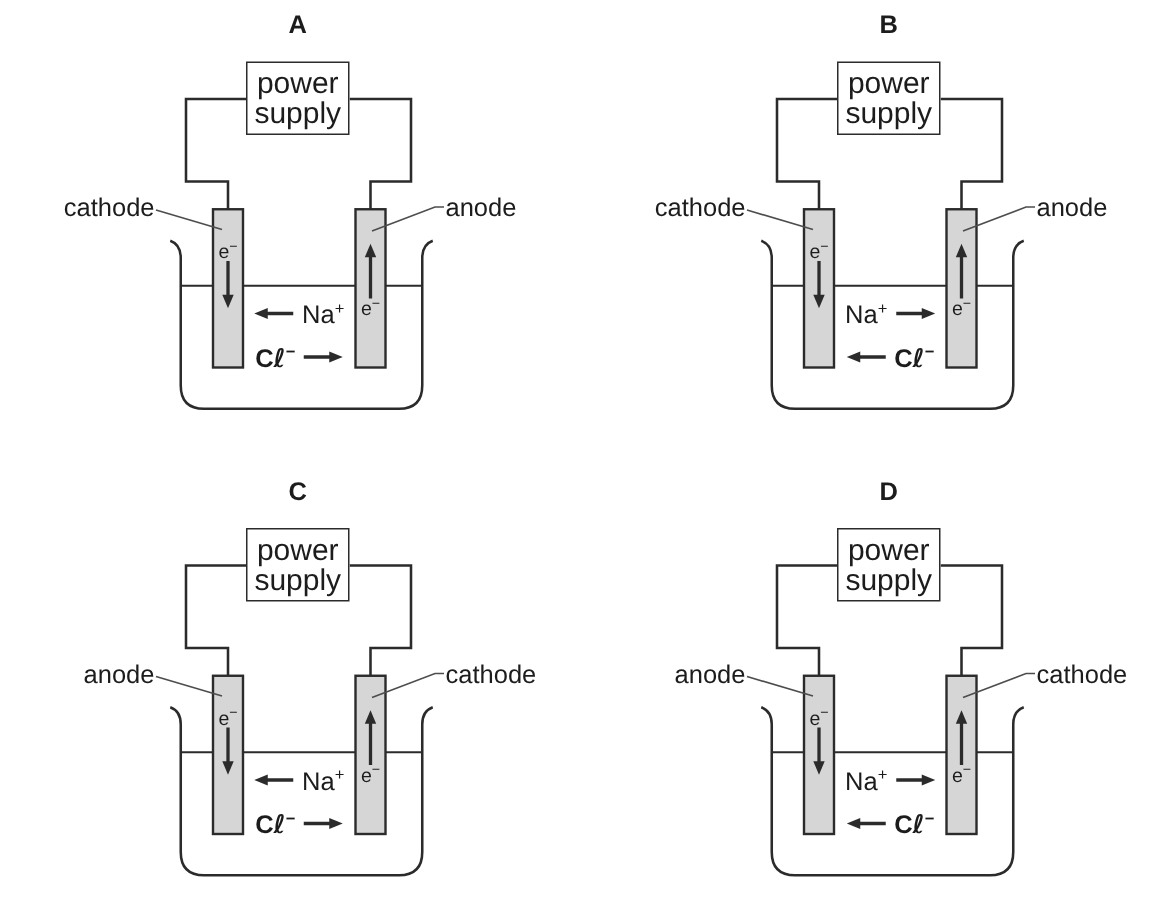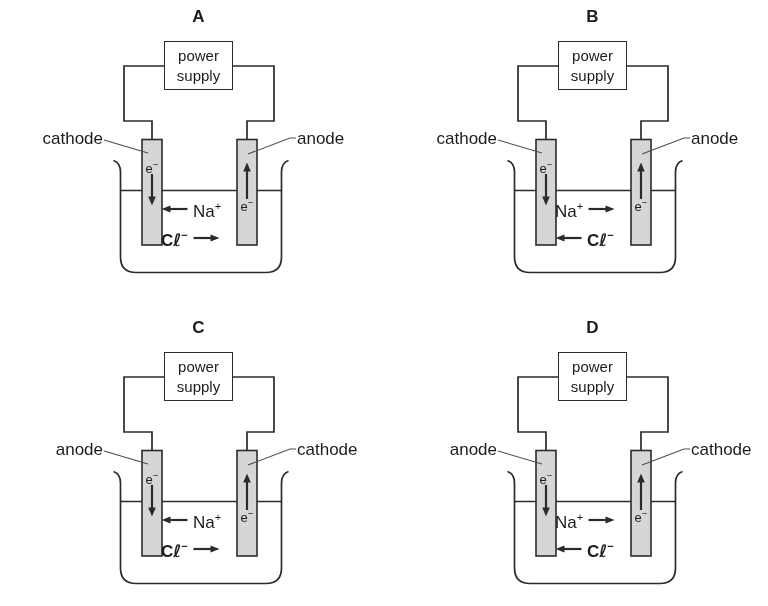--- a/index.html
+++ b/index.html
@@ -25,33 +25,33 @@
 
   .cell-title {
     position:absolute; left:164px; top:8px; width:69px;
     text-align:center; font-size:17px; font-weight:bold; line-height:18px;
   }
   .power-box {
     position:absolute; left:164px; top:41px; width:69px; height:49px;
     box-sizing:border-box; border:1.7px solid var(--line-color,#2b2b2b);
     background:var(--background,#ffffff);
     display:flex; flex-direction:column; align-items:center; justify-content:center;
-    font-size:15px; line-height:20px;
+    font-size:20px; line-height:20px;
   }
   .label-left  { position:absolute; right:281px; top:130px; font-size:17px; line-height:18px; white-space:nowrap; }
   .label-right { position:absolute; left:297px;  top:130px; font-size:17px; line-height:18px; white-space:nowrap; }
 
   .electron { position:absolute; width:20px; text-align:center; font-size:13px; line-height:14px; }
   .electron-left  { left:142px; top:158px; }
   .electron-right { left:237px; top:196px; }
   .esup { font-size:9.5px; }
 
   .ion-row {
     position:absolute; left:161px; width:77px; height:17px;
-    display:flex; align-items:center; justify-content:flex-start; gap:5px;
+    display:flex; align-items:center; justify-content:center; gap:5px;
   }
   .na-row { top:200px; }
   .cl-row { top:229px;font-weight:bold; }
   .ion-text { font-size:17px; line-height:17px; white-space:nowrap; }
   .isup { font-size:11px; }
   .script-l { font-family:"DejaVu Sans",sans-serif; }
   .ion-arrow { flex:0 0 auto; display:block; }
   .ion-arrow line    { stroke:var(--line-color,#222222); stroke-width:2.2; }
   .ion-arrow polygon { fill:var(--line-color,#222222); }
   .ion-row[data-dir="left"] .ion-arrow { order:-1; transform:scaleX(-1); }

